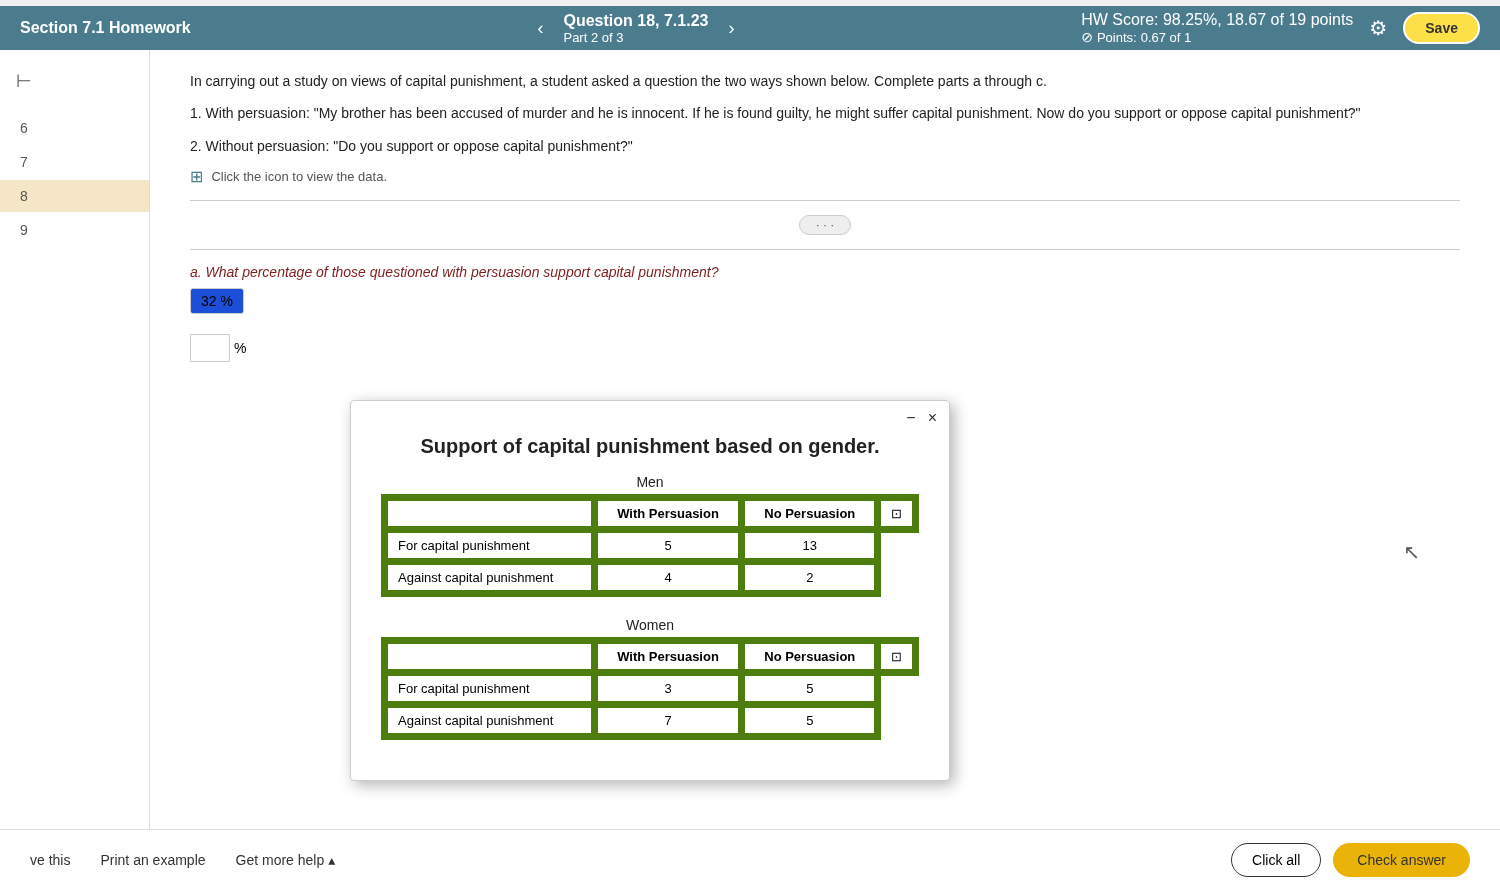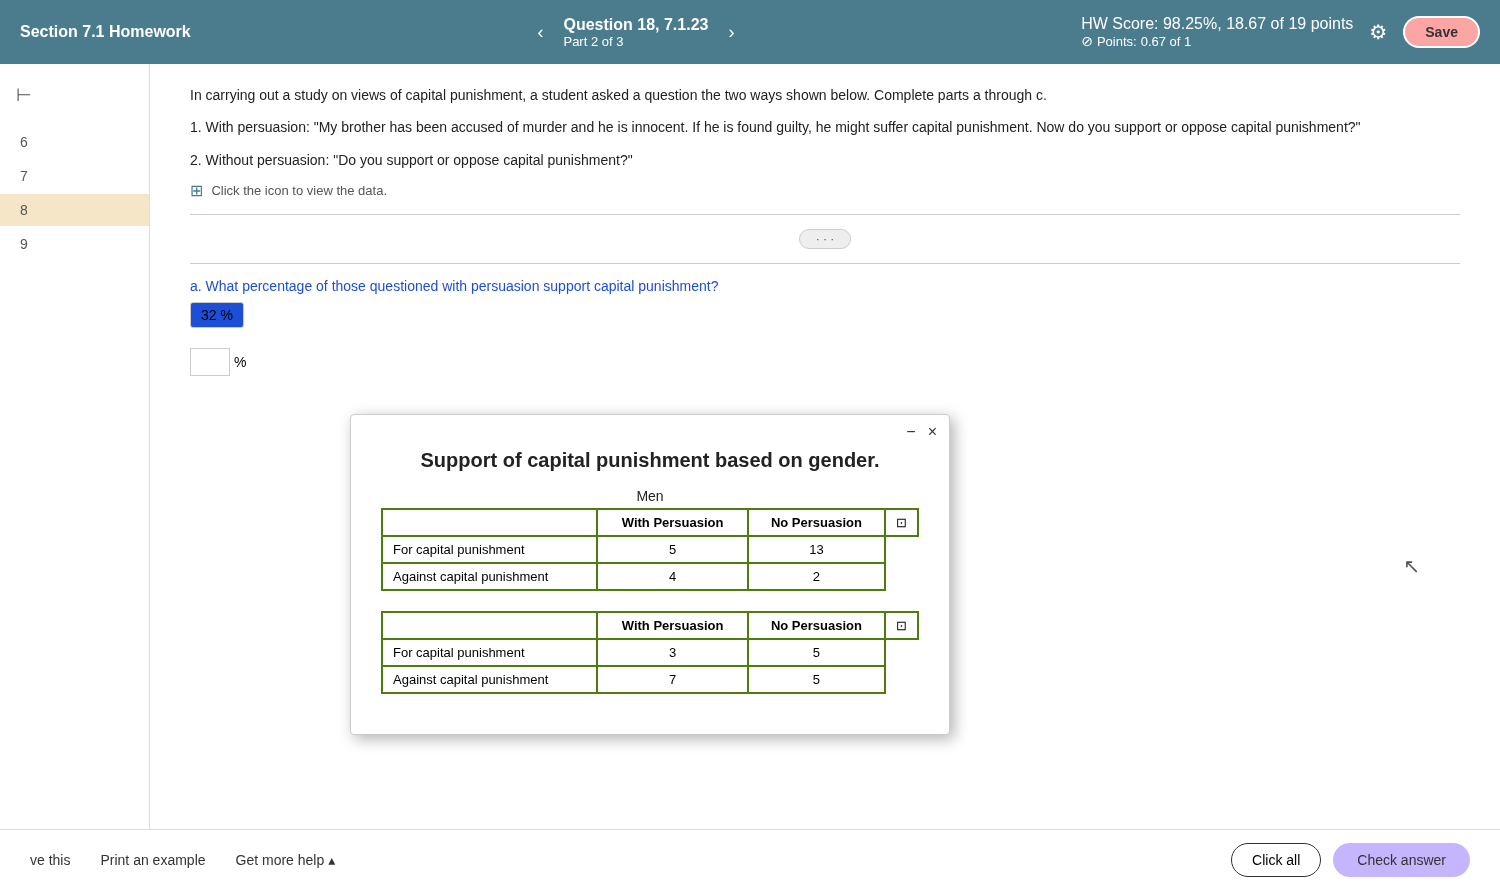--- a/index.html
+++ b/index.html
@@ -6,34 +6,35 @@
     body { font-family: Arial, sans-serif; background: #f0f0f0; width: 1500px; min-height: 889px; overflow: hidden; }
 
     
     .header {
       background: #4a7c8e;
       color: white;
       display: flex;
       align-items: center;
       justify-content: space-between;
       padding: 0 20px;
-      height: 64px;
+      height: 44px;
+      margin-top: 6px;
     }
     .header-left { font-weight: bold; font-size: 16px; }
     .header-center { display: flex; align-items: center; gap: 12px; }
     .header-center .question-title { font-weight: bold; font-size: 16px; }
     .header-center .question-sub { font-size: 13px; text-align: left; }
     .header-center .nav-btn {
       background: none; border: none; color: white; font-size: 18px; cursor: pointer; padding: 4px 8px;
     }
     .header-right { display: flex; align-items: center; gap: 16px; }
     .points-line { display: flex; align-items: center; gap: 4px; font-size: 13px; }
     .gear-btn { background: none; border: none; color: white; font-size: 20px; cursor: pointer; }
     .save-btn {
-      background: #fca5a5; color: #333; border: 2px solid white; border-radius: 20px;
+      background: #fde047; color: #333; border: 2px solid white; border-radius: 20px;
       padding: 6px 20px; font-weight: bold; cursor: pointer; font-size: 14px;
     }
 
     
     .main-content {
       display: flex;
       background: white;
       min-height: 829px;
     }
 
@@ -75,21 +76,21 @@
     .data-icon-line {
       display: flex; align-items: center; gap: 8px; font-size: 13px; color: #555; margin-bottom: 10px;
     }
     .data-icon { font-size: 16px; color: #4a7c8e; }
     .divider { border: none; border-top: 1px solid #ccc; margin: 14px 0; }
     .expand-btn {
       display: block; margin: 0 auto; background: #eee; border: 1px solid #ccc;
       border-radius: 10px; padding: 2px 16px; cursor: pointer; font-size: 12px; color: #555;
     }
 
-    .part-label { font-size: 14px; margin-bottom: 8px; color: #1d4ed8; }
+    .part-label { font-size: 14px; margin-bottom: 8px; color: #7f1d1d; font-style: italic; }
     .answer-box {
       display: flex; align-items: center; gap: 4px; margin-bottom: 20px;
     }
     .answer-value {
       background: #1d4ed8; border: 1px solid #ccc; padding: 4px 10px;
       font-size: 14px; min-width: 50px; text-align: center; border-radius: 3px;
     }
     .percent-label { font-size: 14px; }
     .answer-input {
       width: 40px; height: 28px; border: 1px solid #ccc; text-align: center; font-size: 14px;
@@ -123,21 +124,21 @@
 
     
     .table-section { margin-bottom: 20px; }
     .table-group-label {
       text-align: center; font-size: 14px; margin-bottom: 4px; color: #222;
     }
     .data-table {
       width: 100%; border-collapse: collapse; font-size: 13px;
     }
     .data-table th, .data-table td {
-      border: 2px solid #4d7c0f; padding: 5px 10px; text-align: center;
+      border: 7px solid #4d7c0f; padding: 5px 10px; text-align: center;
     }
     .data-table th { background: white; font-weight: bold; }
     .data-table .row-label { text-align: left; }
     .table-icon-cell {
       border: 1px solid #999; padding: 4px; width: 24px; cursor: pointer;
       background: white; vertical-align: middle;
     }
 
     .modal-footer {
       display: flex; justify-content: center; gap: 20px; padding: 16px;
@@ -159,21 +160,21 @@
       padding: 12px 30px; height: 60px;
     }
     .bottom-left { display: flex; gap: 30px; align-items: center; }
     .bottom-link { font-size: 14px; color: #333; cursor: pointer; text-decoration: none; }
     .bottom-right { display: flex; gap: 12px; }
     .clear-btn {
       background: white; border: 1px solid #333; border-radius: 20px;
       padding: 8px 20px; font-size: 14px; cursor: pointer;
     }
     .check-btn {
-      background: #c4b5fd; border: none; border-radius: 20px;
+      background: #eab308; border: none; border-radius: 20px;
       padding: 8px 24px; font-size: 14px; cursor: pointer; color: #333;
     }
 
     .cursor-indicator {
       position: absolute; right: 80px; top: 490px;
       font-size: 20px; color: #555; pointer-events: none;
     }
   </style>
 </head>
 <body>
@@ -268,20 +269,21 @@
               <tr>
                 <td class="row-label">Against capital punishment</td>
                 <td>4</td>
                 <td>2</td>
               </tr>
             </tbody>
           </table>
         </div>
 
         <div class="table-section">
+          <div class="table-group-label">Women</div>
           <table class="data-table">
             <thead>
               <tr>
                 <th></th>
                 <th>With Persuasion</th>
                 <th>No Persuasion</th>
                 <td class="table-icon-cell">⊡</td>
               </tr>
             </thead>
             <tbody>

